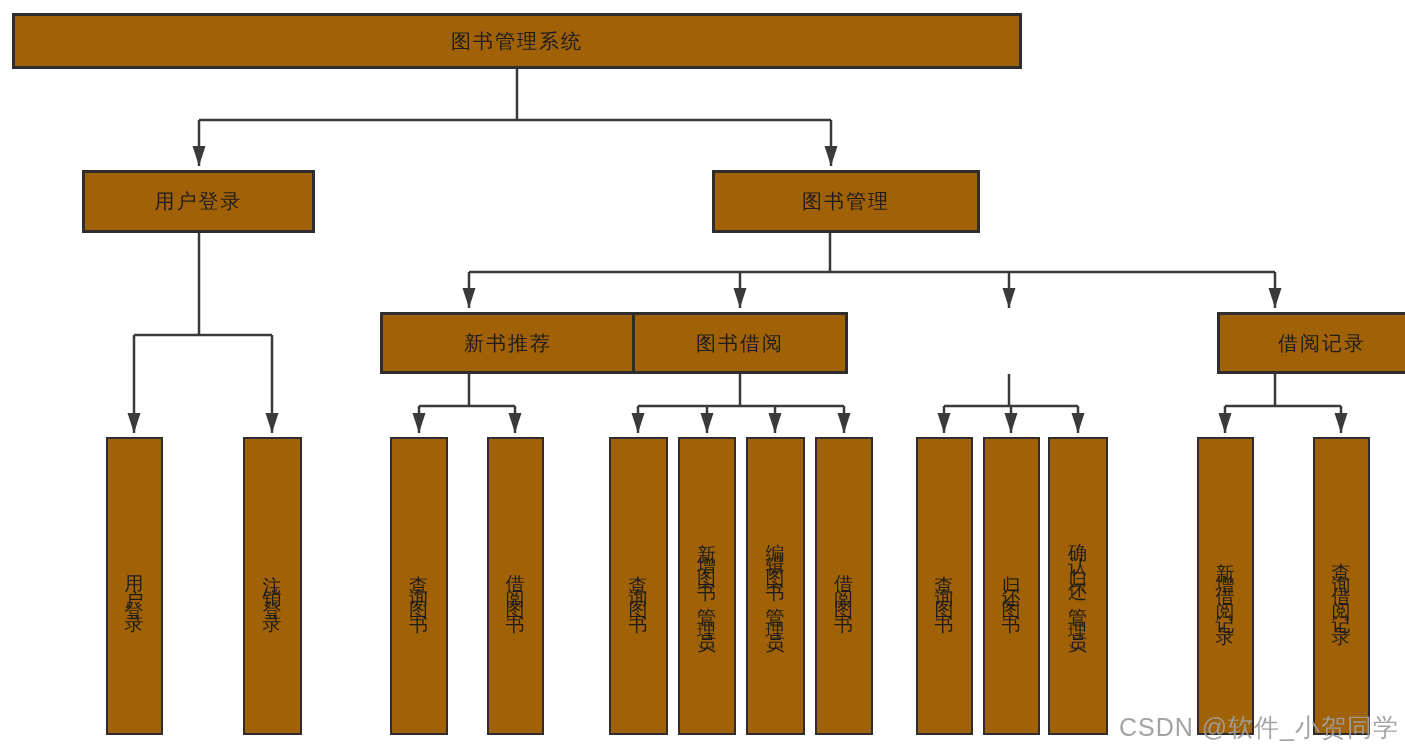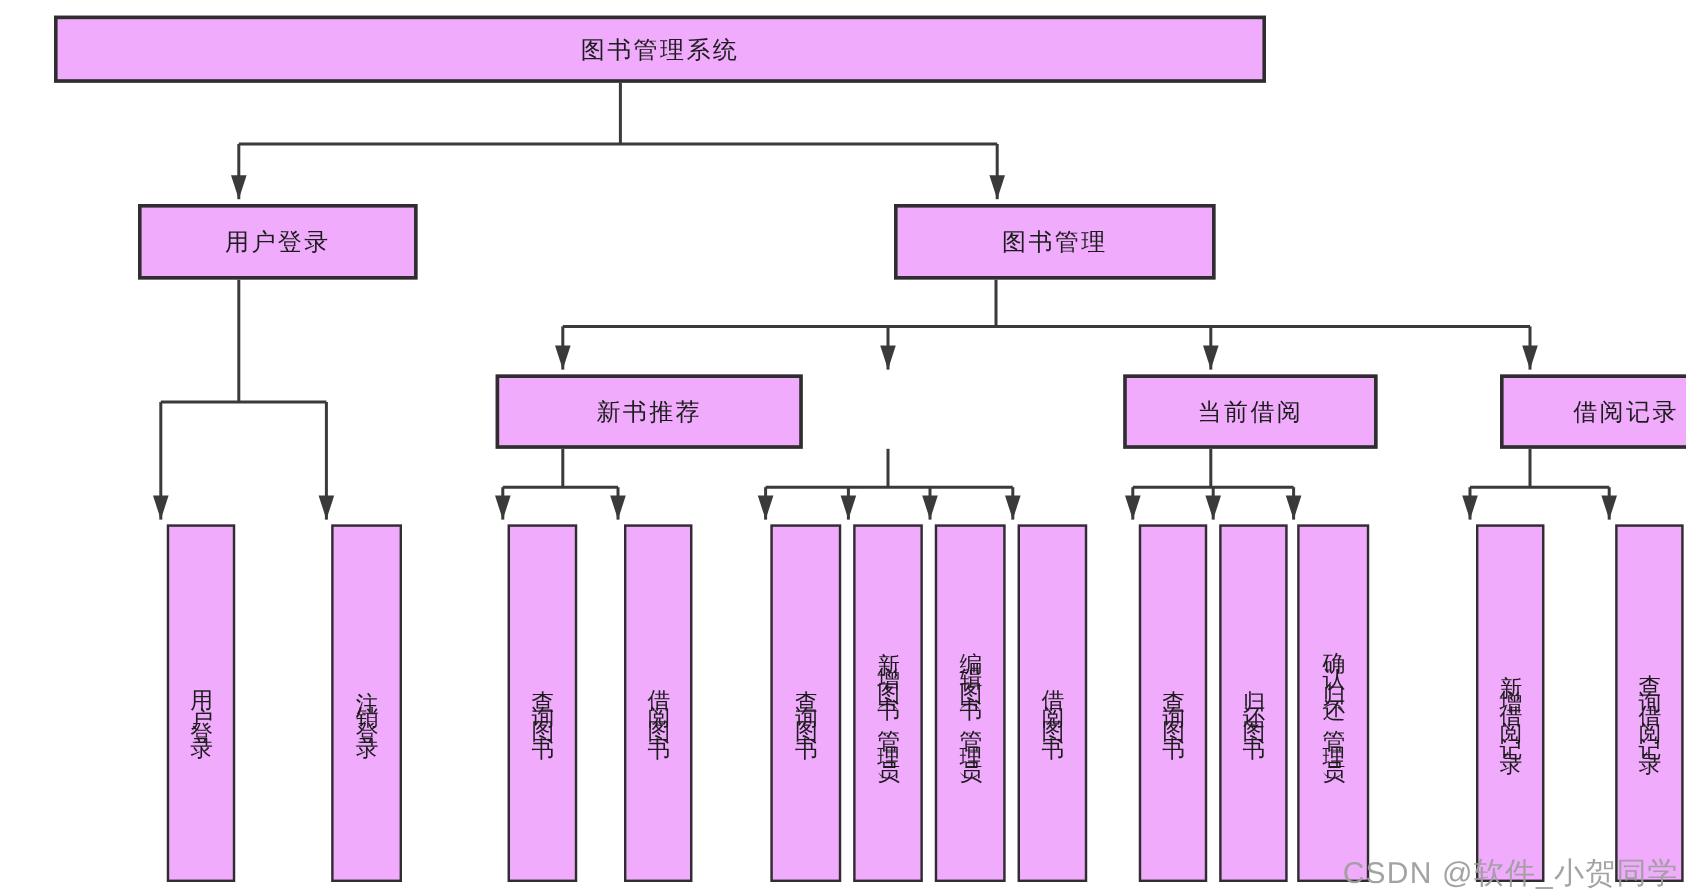--- a/index.html
+++ b/index.html
@@ -8,25 +8,24 @@
     width:1405px;height:747px;
     background:#ffffff;
     font-family:"Liberation Sans","DejaVu Sans",sans-serif;
     overflow:hidden;
   }
   .connectors{position:absolute;left:0;top:0;z-index:1;}
   .connectors .c{stroke:#3a3a3a;stroke-width:2.5;fill:none;}
   .nbox{
     position:absolute;
     box-sizing:border-box;
-    background:#f0abfc;
+    background:#a16207;
     color:#1c1c1c;
     display:flex;align-items:center;justify-content:center;
     z-index:2;
-    margin-left:33px;
   }
   .hbox{
     border:3px solid #2e2e2e;
     font-size:20px;
     letter-spacing:2px;
     white-space:nowrap;
   }
   .root{font-size:20px;}
   .vbox{
     border:2.5px solid #2e2e2e;
@@ -98,21 +97,21 @@
     <path class="c" d="M1225 406 V433" marker-end="url(#ah)"></path>
     <path class="c" d="M1341 406 V433" marker-end="url(#ah)"></path>
   </svg>
 
   <div class="nbox hbox root" style="left:12px;top:13px;width:1010px;height:56px">图书管理系统</div>
 
   <div class="nbox hbox" style="left:82px;top:170px;width:233px;height:63px">用户登录</div>
   <div class="nbox hbox" style="left:712px;top:170px;width:268px;height:63px">图书管理</div>
 
   <div class="nbox hbox" style="left:380px;top:312px;width:256px;height:62px">新书推荐</div>
-  <div class="nbox hbox" style="left:903px;top:312px;width:212px;height:62px">当前借阅</div>
+  <div class="nbox hbox" style="left:632px;top:312px;width:216px;height:62px">图书借阅</div>
   <div class="nbox hbox" style="left:1217px;top:312px;width:210px;height:62px">借阅记录</div>
 
   <div class="nbox vbox" style="left:106px;top:437px;width:57px;height:298px">用户登录</div>
   <div class="nbox vbox" style="left:243px;top:437px;width:59px;height:298px">注销登录</div>
 
   <div class="nbox vbox" style="left:390px;top:437px;width:58px;height:298px">查询图书</div>
   <div class="nbox vbox" style="left:487px;top:437px;width:57px;height:298px">借阅图书</div>
 
   <div class="nbox vbox" style="left:609px;top:437px;width:59px;height:298px">查询图书</div>
   <div class="nbox vbox" style="left:678px;top:437px;width:58px;height:298px">新增图书（管理员）</div>

